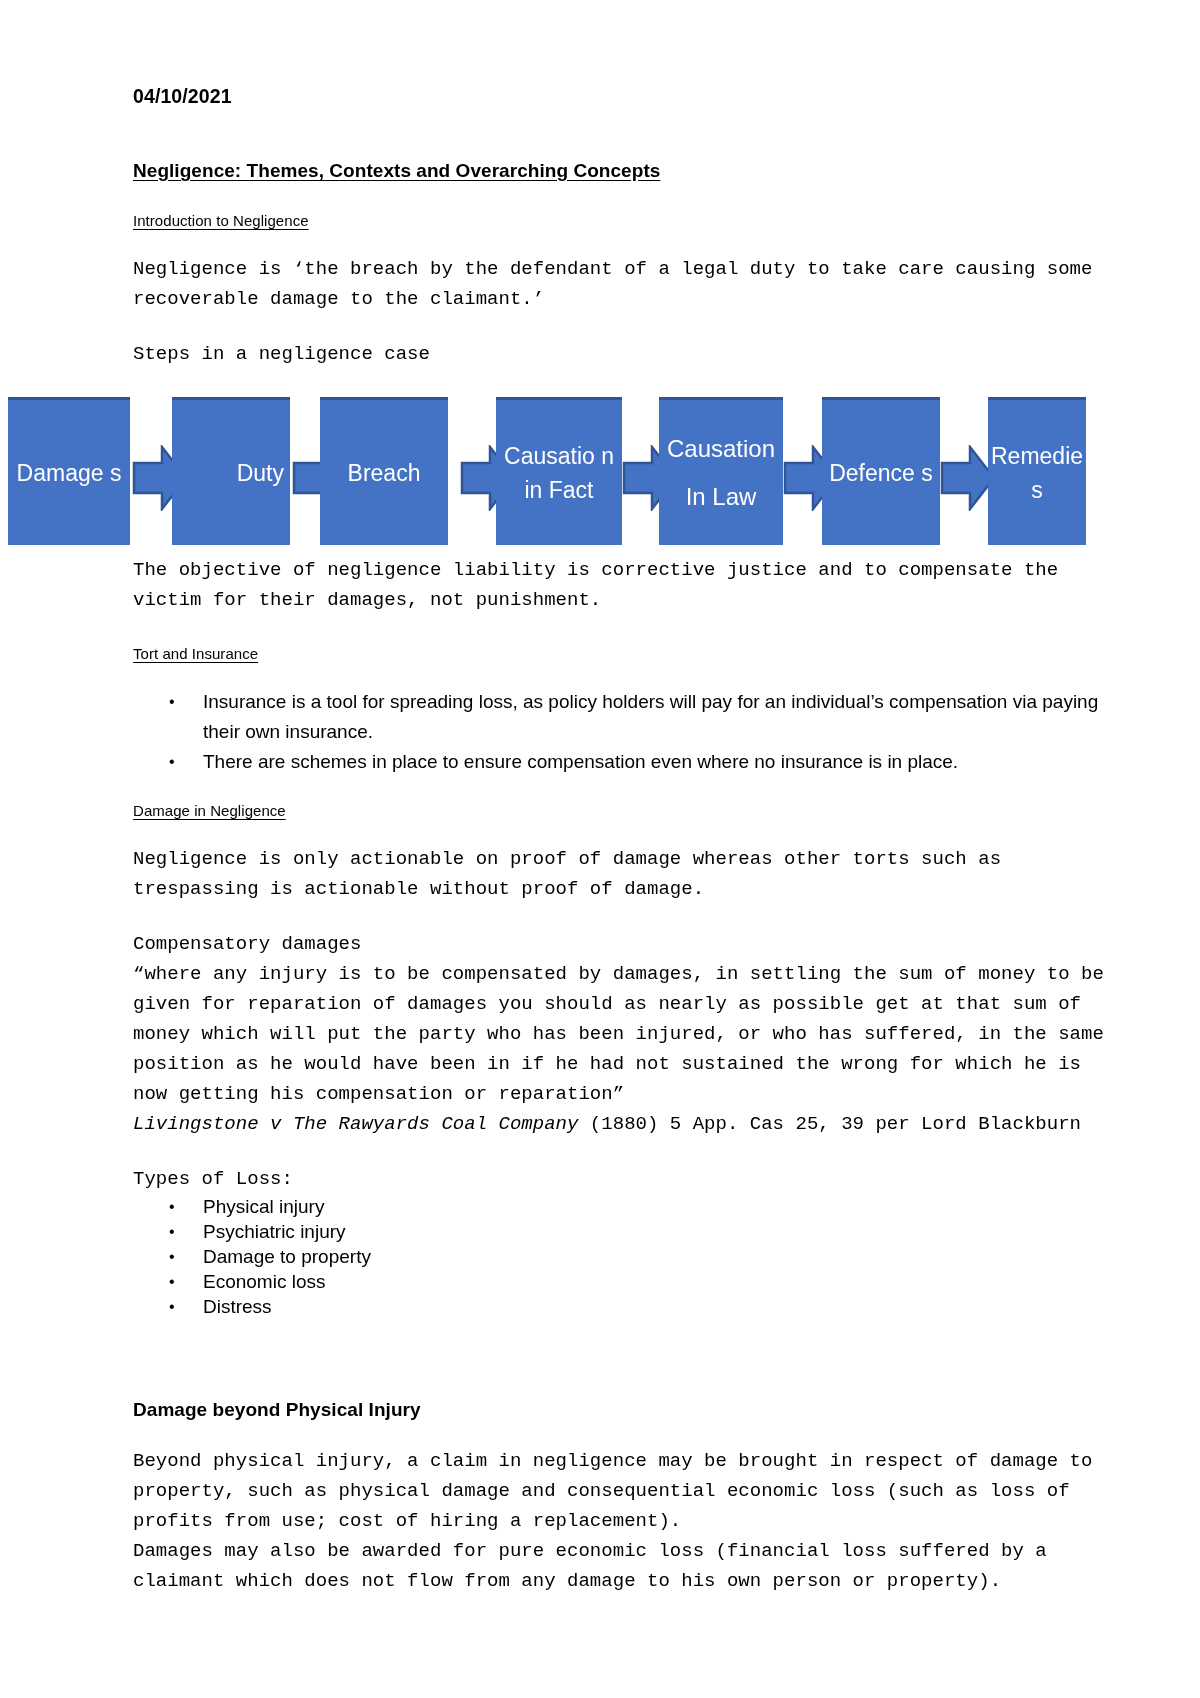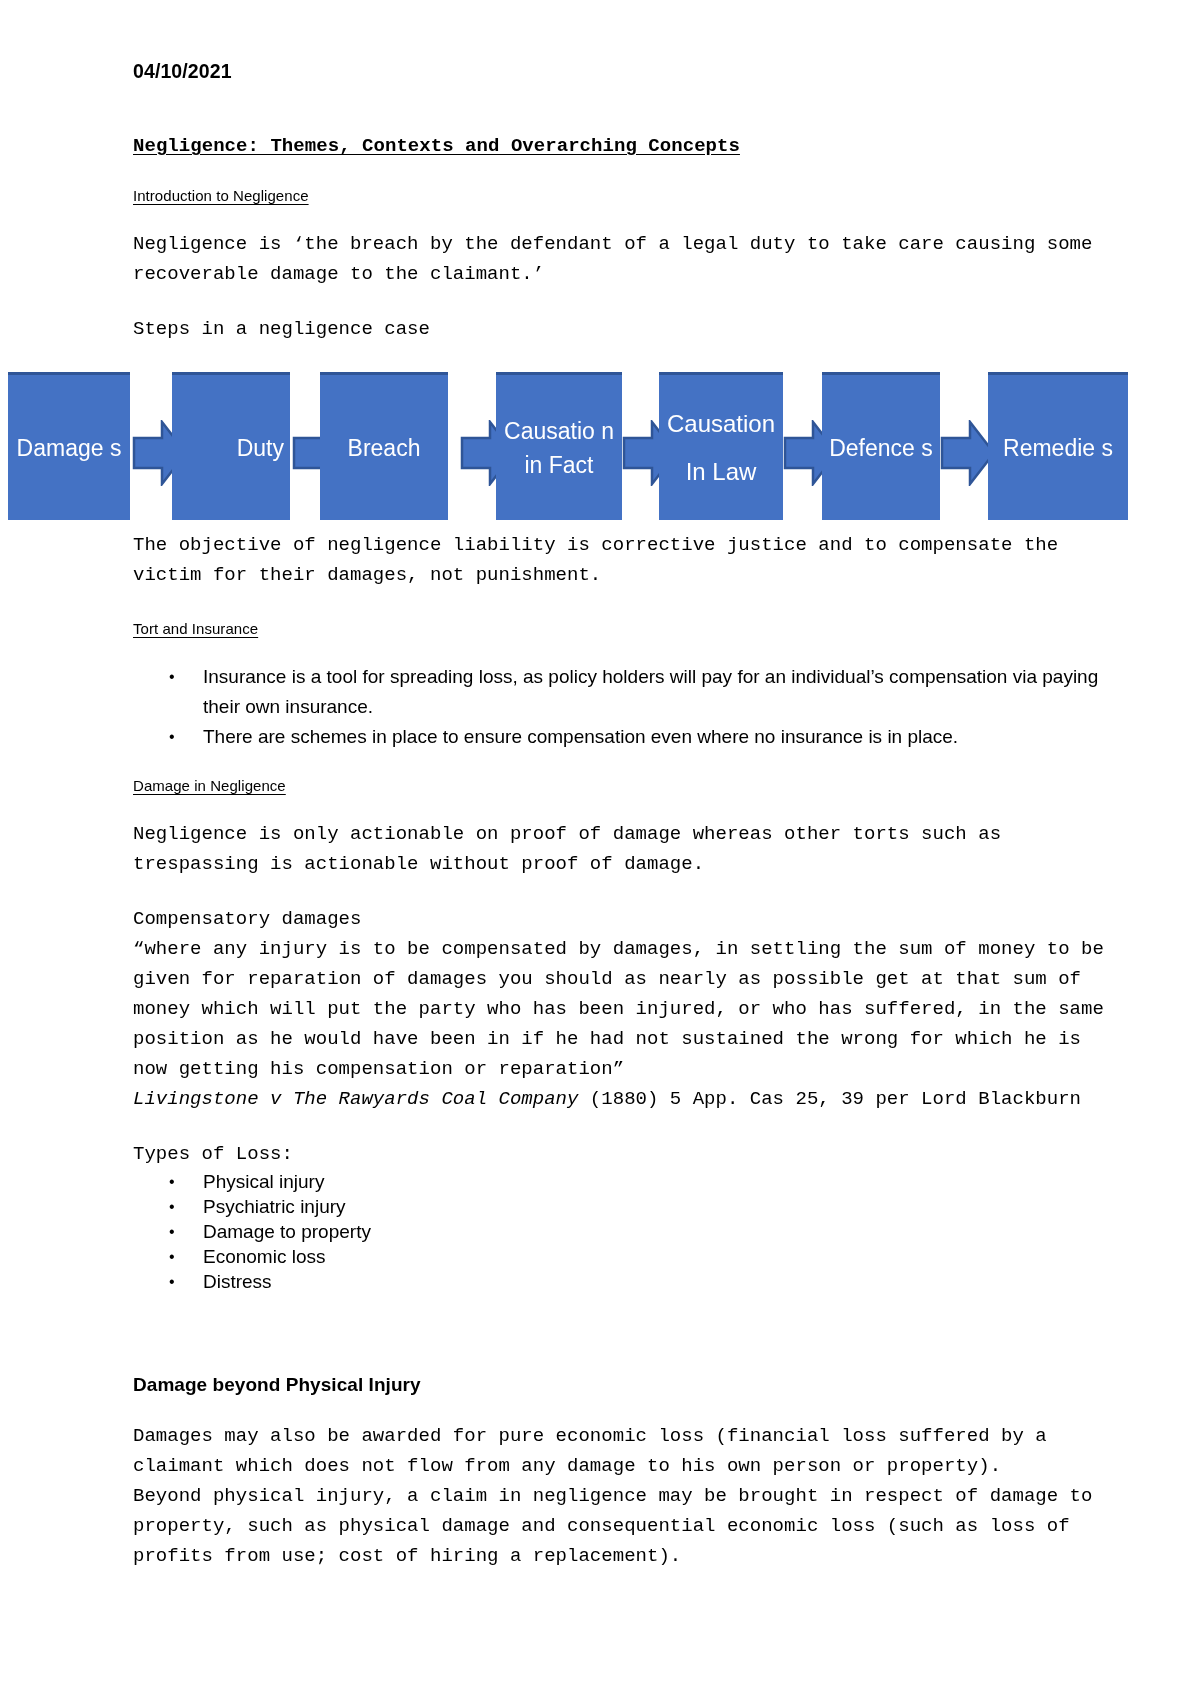--- a/index.html
+++ b/index.html
@@ -17,34 +17,34 @@
   .page {
     position: relative;
     width: 1200px;
     height: 1698px;
     padding: 0;
   }
   .content {
     padding-left: 133px;
     padding-right: 96px;
     padding-top: 60px;
+    margin-top: 25px;
   }
   .date {
     font-size: 19.5px;
     font-weight: bold;
     letter-spacing: 0.1px;
     margin-bottom: 52px;
   }
   .h-underline {
     font-size: 19px;
     font-weight: bold;
     text-decoration: underline;
     text-underline-offset: 3px;
     letter-spacing: 0.05px;
-    font-family: Liberation Mono, monospace;
   }
   .h-underline-reg {
     font-size: 15px;
     font-weight: normal;
     text-decoration: underline;
     text-underline-offset: 3px;
     letter-spacing: 0.05px;
   }
   .h-bold {
     font-size: 19px;
@@ -188,21 +188,21 @@
 
       <div class="fbox" style="left:822px; width:118px;">
         <span>Defence s</span>
       </div>
       <div class="farrow" style="left:940px;">
         <svg viewBox="0 0 56 66">
             <path d="M2 18 L30 18 L30 2 L54 33 L30 64 L30 48 L2 48 Z" fill="#4472C4" stroke="#2F5597" stroke-width="2.5"></path>
           </svg>
       </div>
 
-      <div class="fbox" style="left:988px; width:140px;">
+      <div class="fbox" style="left:988px; width:98px;">
         <span>Remedie s</span>
       </div>
     </div>
 
     <p class="body">The objective of negligence liability is corrective justice and to compensate the victim for their damages, not punishment.</p>
     <div class="gap-30"></div>
 
     <div class="h-underline-reg">Tort and Insurance</div>
     <div class="gap-25"></div>
 
@@ -251,17 +251,17 @@
         <span class="bullet">•</span>
         <span>Distress</span>
       </li>
     </ul>
 
     <div class="gap-80"></div>
 
     <div class="h-bold">Damage beyond Physical Injury</div>
     <div class="gap-25"></div>
 
+    <p class="body">Beyond physical injury, a claim in negligence may be brought in respect of damage to property, such as physical damage and consequential economic loss (such as loss of profits from use; cost of hiring a replacement).</p>
     <p class="body">Damages may also be awarded for pure economic loss (financial loss suffered by a claimant which does not flow from any damage to his own person or property).</p>
-    <p class="body">Beyond physical injury, a claim in negligence may be brought in respect of damage to property, such as physical damage and consequential economic loss (such as loss of profits from use; cost of hiring a replacement).</p>
 
   </div>
 </div>
 
 </body></html>

